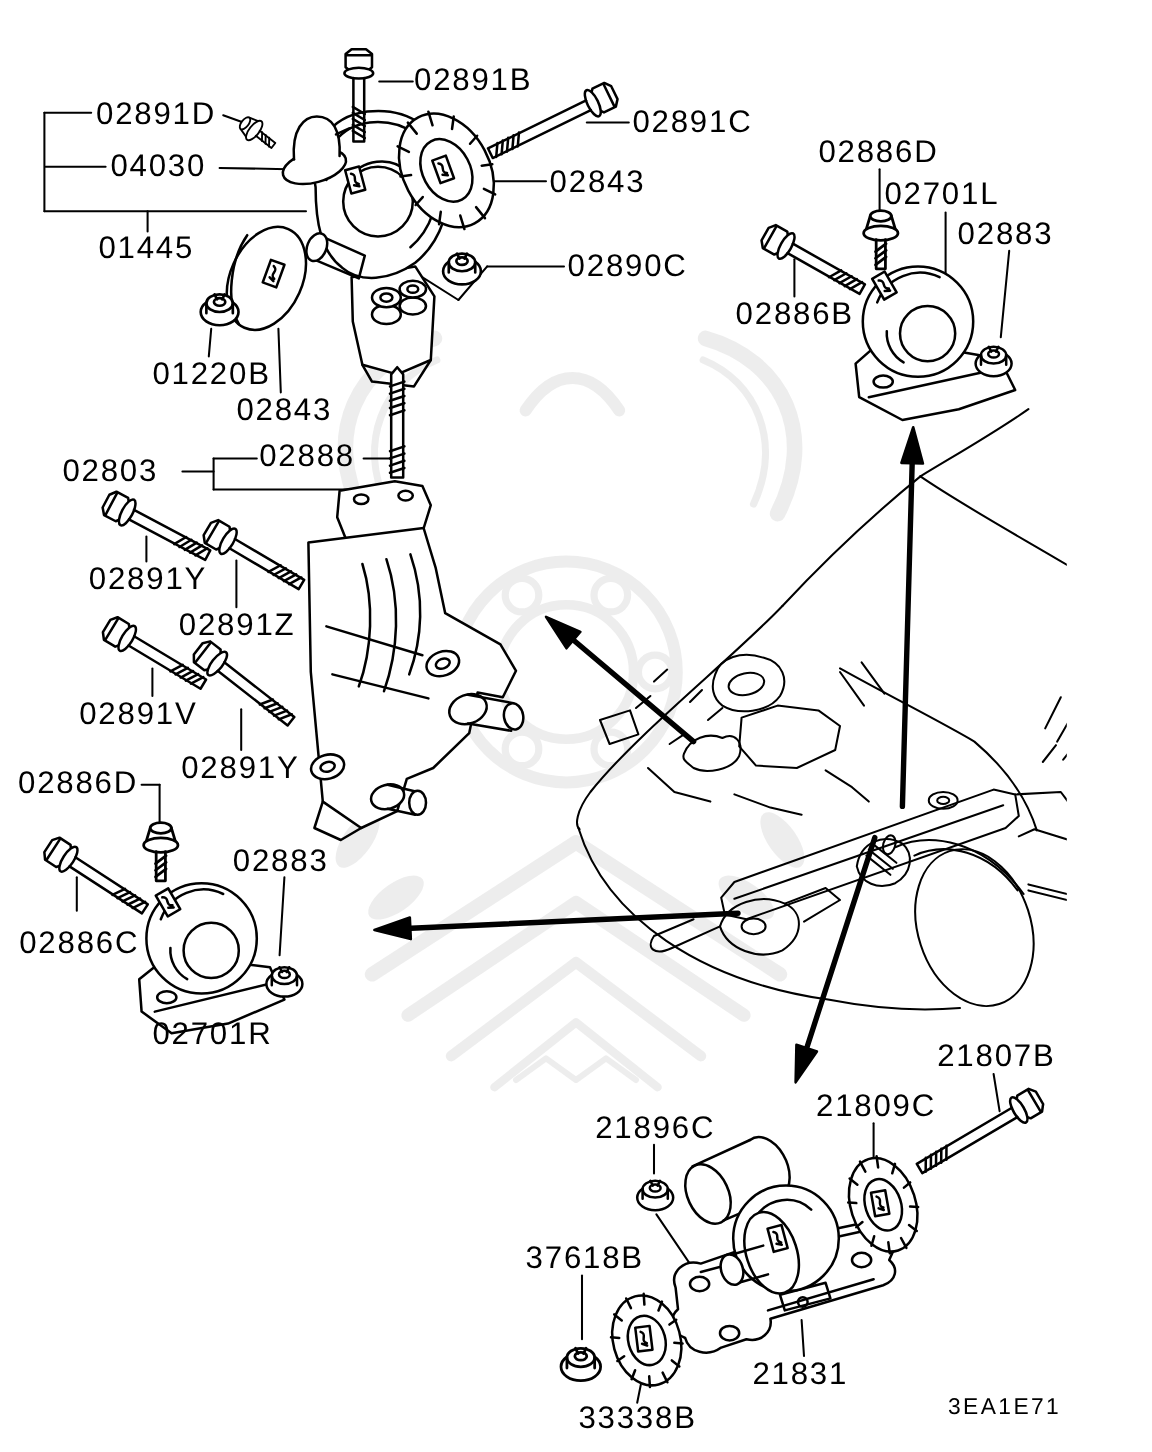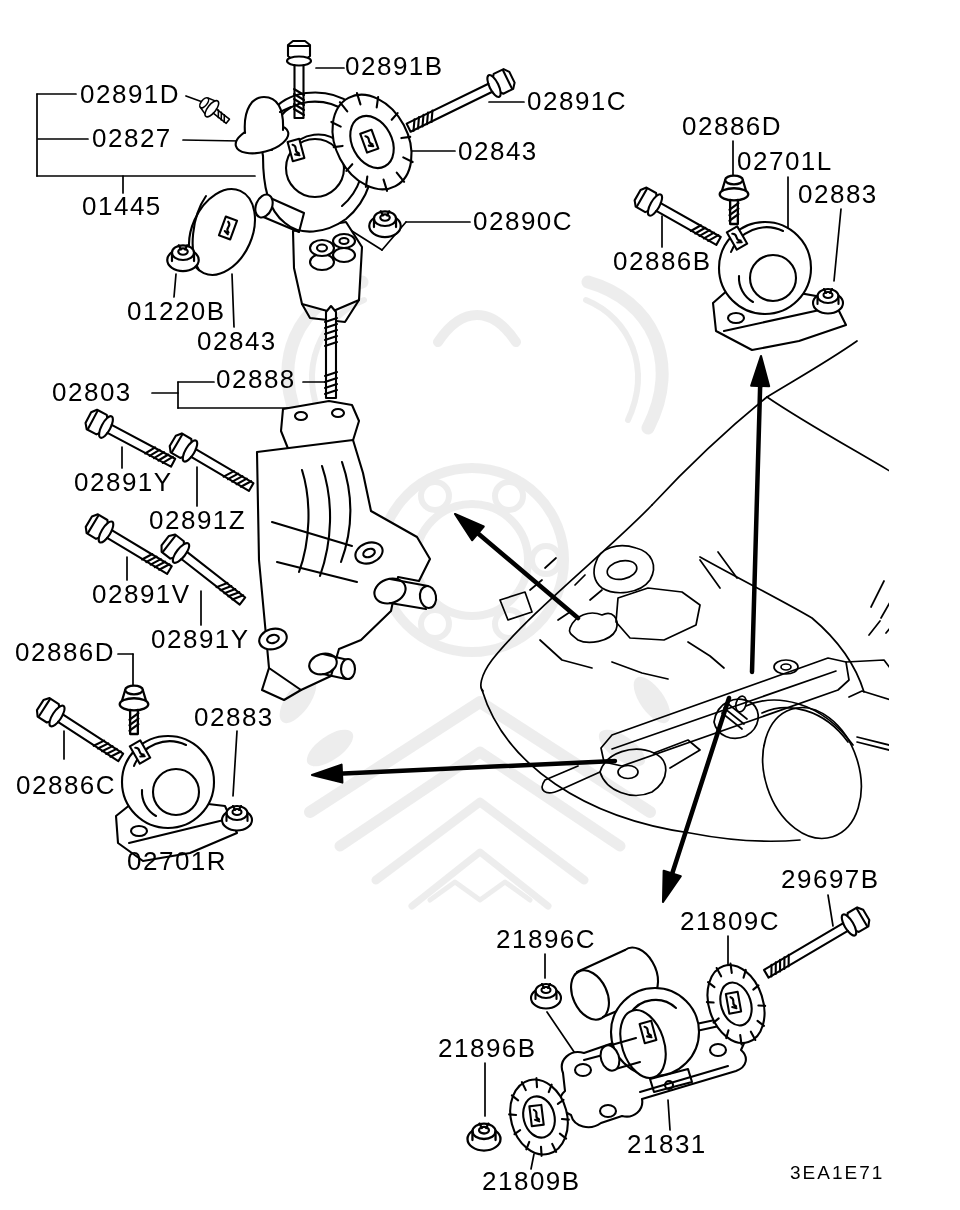--- a/index.html
+++ b/index.html
@@ -471,42 +471,42 @@
           <ellipse cx="0" cy="-7" rx="10.5" ry="7" fill="#fff"></ellipse>
           <ellipse cx="0" cy="-8" rx="4.5" ry="3"></ellipse>
           <path d="M-10.5,-7 L-10.5,1 M10.5,-7 L10.5,1 M-4,-14 L-2,-10 M4,-14 L2,-10"></path>
         </g>
       </g>
     </svg>
 
   <div>
     <div class="plabel" style="left:345px;top:53px">02891B</div>
     <div class="plabel" style="left:80px;top:81px">02891D</div>
-    <div class="plabel" style="left:92px;top:125px">02827</div>
+    <div class="plabel" style="left:92px;top:125px">04030</div>
     <div class="plabel" style="left:82px;top:193px">01445</div>
     <div class="plabel" style="left:527px;top:88px">02891C</div>
     <div class="plabel" style="left:458px;top:138px">02843</div>
     <div class="plabel" style="left:473px;top:208px">02890C</div>
     <div class="plabel" style="left:127px;top:298px">01220B</div>
     <div class="plabel" style="left:197px;top:328px">02843</div>
     <div class="plabel" style="left:216px;top:366px">02888</div>
     <div class="plabel" style="left:52px;top:379px">02803</div>
     <div class="plabel" style="left:74px;top:469px">02891Y</div>
     <div class="plabel" style="left:149px;top:507px">02891Z</div>
-    <div class="plabel" style="left:92px;top:581px">02891V</div>
+    <div class="plabel" style="left:66px;top:581px">02891V</div>
     <div class="plabel" style="left:151px;top:626px">02891Y</div>
     <div class="plabel" style="left:15px;top:639px">02886D</div>
     <div class="plabel" style="left:194px;top:704px">02883</div>
     <div class="plabel" style="left:16px;top:772px">02886C</div>
     <div class="plabel" style="left:127px;top:848px">02701R</div>
     <div class="plabel" style="left:682px;top:113px">02886D</div>
     <div class="plabel" style="left:737px;top:148px">02701L</div>
     <div class="plabel" style="left:798px;top:181px">02883</div>
     <div class="plabel" style="left:613px;top:248px">02886B</div>
-    <div class="plabel" style="left:781px;top:866px">29697B</div>
+    <div class="plabel" style="left:781px;top:866px">21807B</div>
     <div class="plabel" style="left:680px;top:908px">21809C</div>
     <div class="plabel" style="left:496px;top:926px">21896C</div>
-    <div class="plabel" style="left:438px;top:1035px">21896B</div>
+    <div class="plabel" style="left:438px;top:1035px">37618B</div>
     <div class="plabel" style="left:627px;top:1131px">21831</div>
-    <div class="plabel" style="left:482px;top:1168px">21809B</div>
+    <div class="plabel" style="left:482px;top:1168px">33338B</div>
     <div class="pcode" style="left:790px;top:1163px">3EA1E71</div>
   </div>
 </div>
 
 </body></html>

